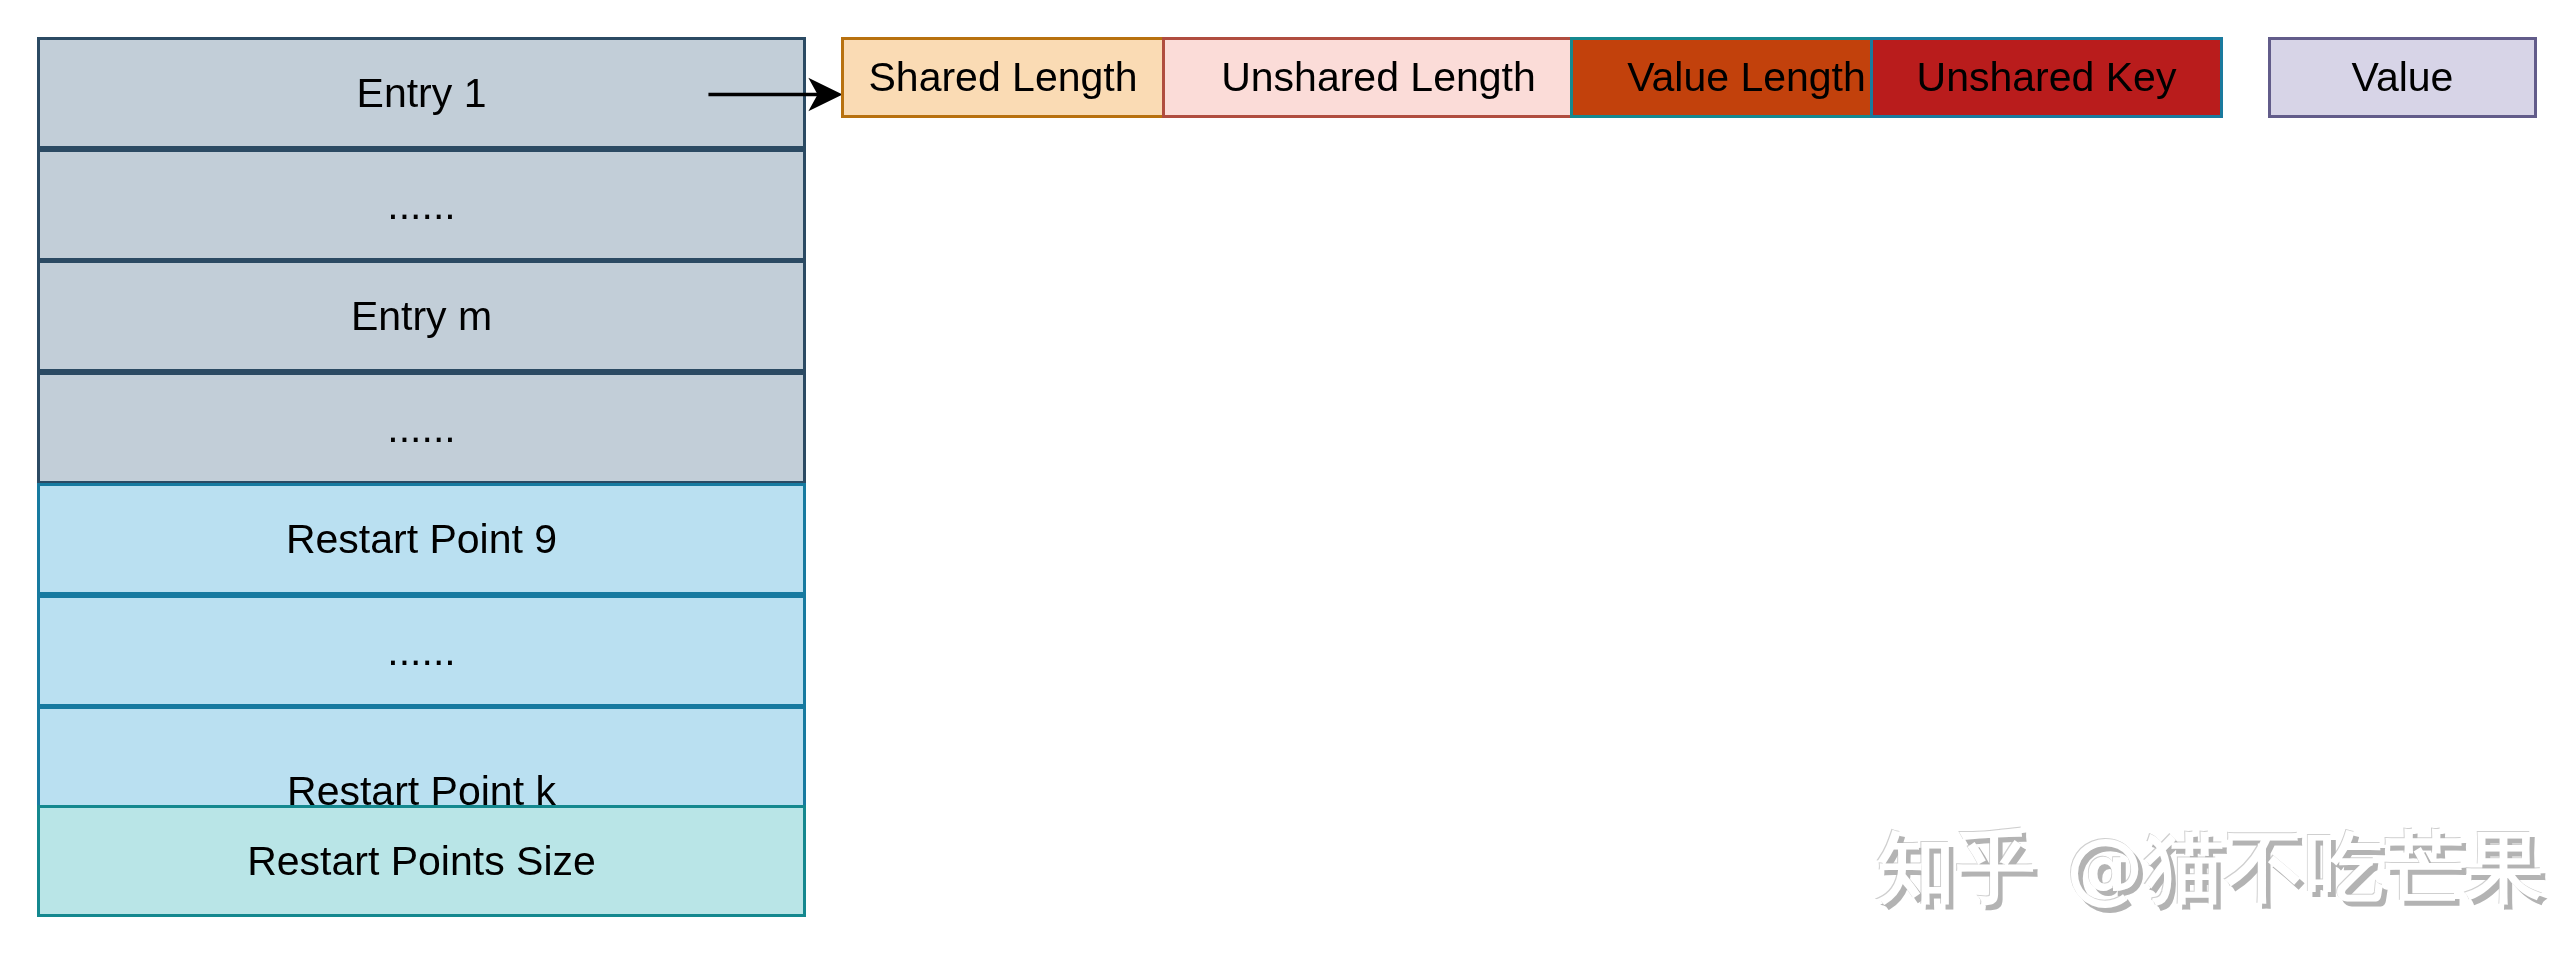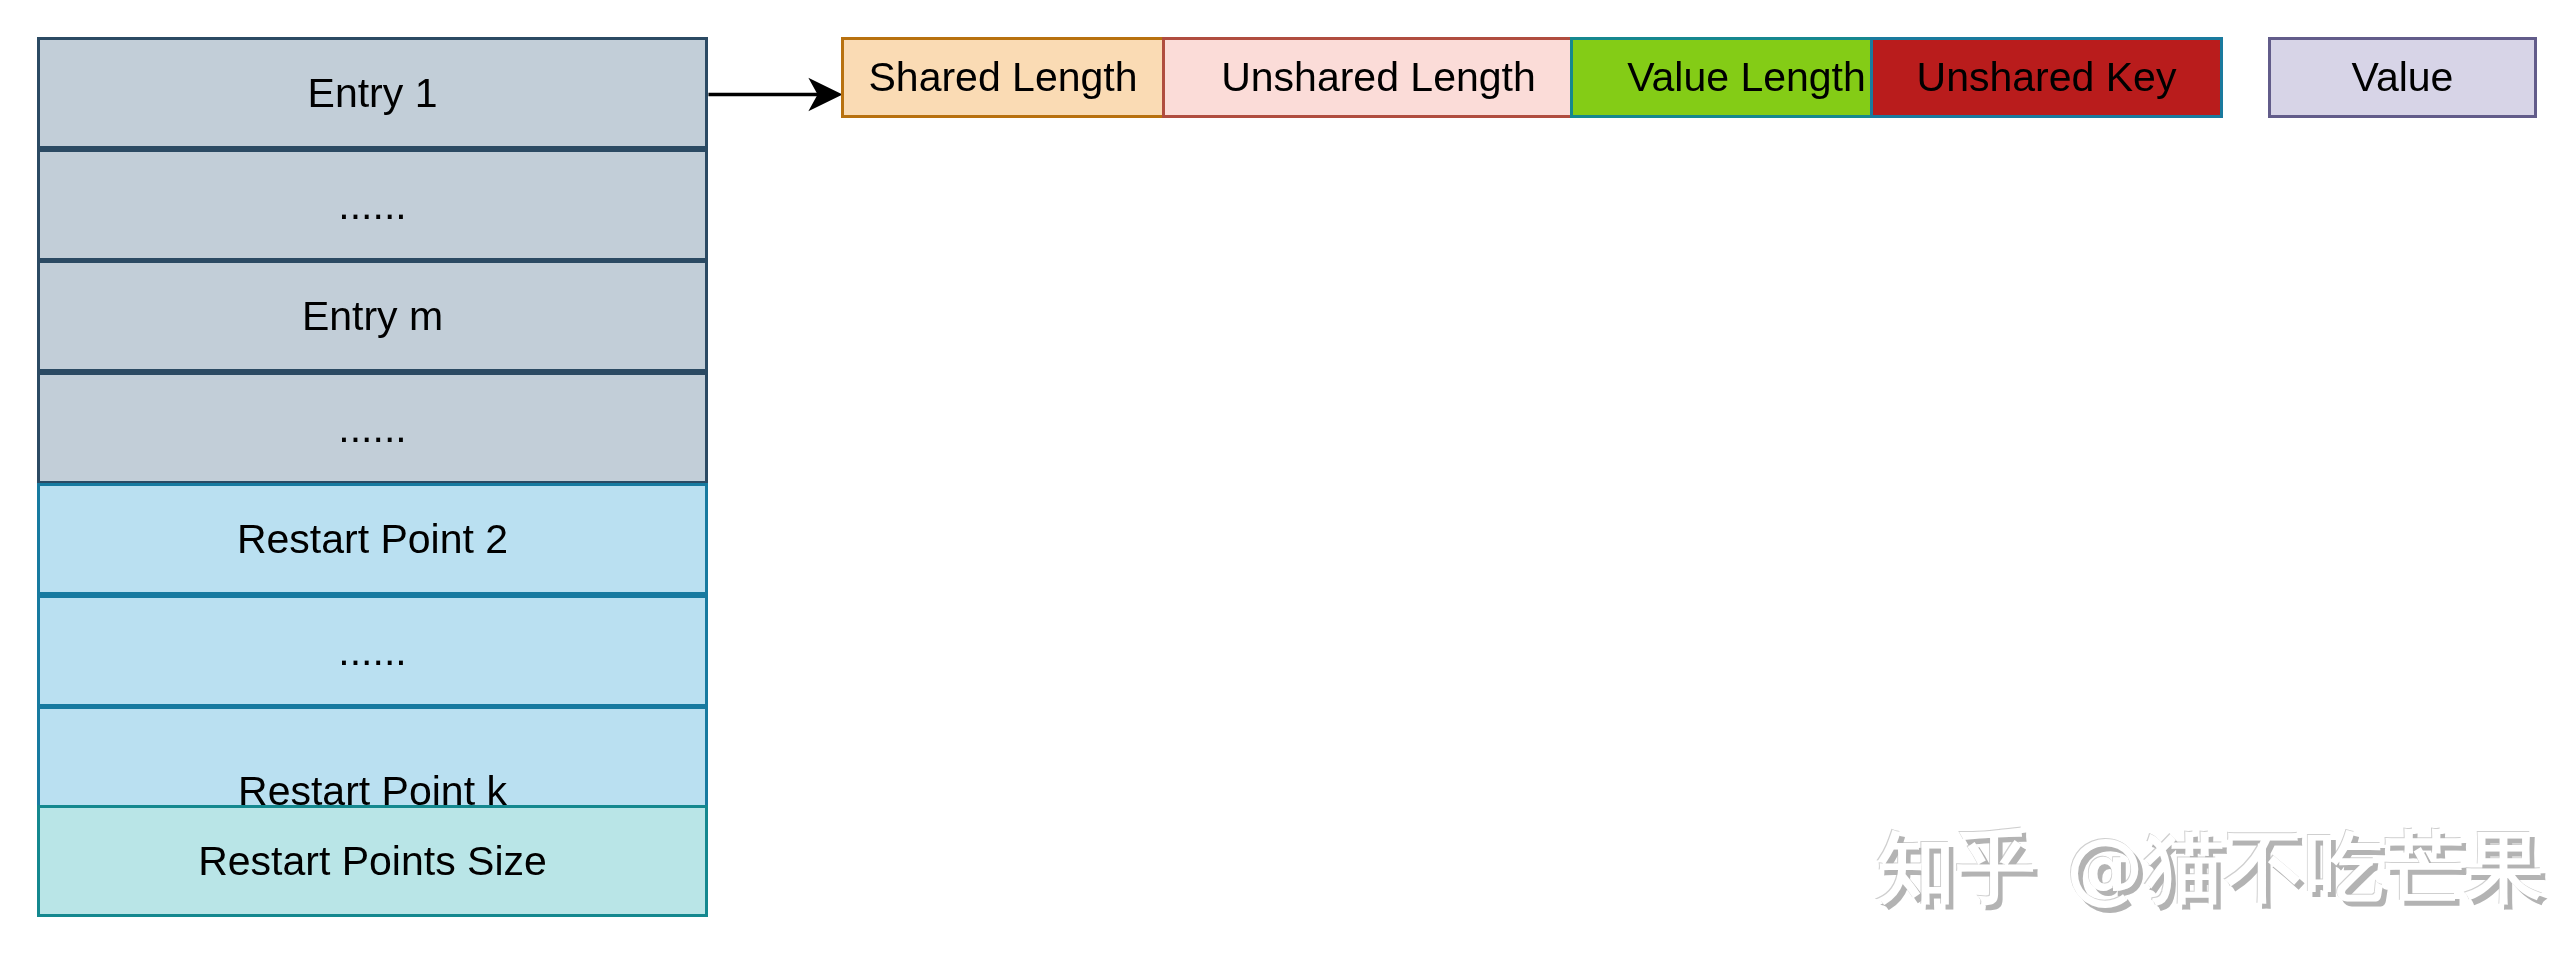--- a/index.html
+++ b/index.html
@@ -1,19 +1,19 @@
 <!DOCTYPE html>
 <html style="font-size:15px"><head>
 <meta charset="utf-8">
 <style>
   html, body { margin: 0; padding: 0; background: #ffffff; }
   body { width: 2576px; height: 974px; position: relative; overflow: hidden;
          font-family: "Liberation Sans", "DejaVu Sans", sans-serif; }
   .col { position: absolute; left: 37px; top: 37px; width: 671px; }
-  .row { position: absolute; left: 0; width: 671px; height: 112px; box-sizing: border-box;
+  .row { position: absolute; left: 0; width: 769px; height: 112px; box-sizing: border-box;
          border: 3.7px solid; display: flex; align-items: center; justify-content: center;
          font-size: 41px; color: #000; }
   .entry { background: #c2ced8; border-color: #2b4a63; }
   .restart { background: #bae0f1; border-color: #177aa0; }
   .rsize { background: #b9e5e7; border-color: #14888f; }
   .field { position: absolute; top: 37px; height: 81px; box-sizing: border-box; border: 3.7px solid;
            display: flex; align-items: center; justify-content: center; font-size: 41px; color: #000;
            white-space: nowrap; }
   .arrow { position: absolute; left: 708px; top: 76px; width: 135px; height: 37px; }
   .watermark { position: absolute; left: 1877px; top: 816px; font-size: 78px; font-weight: bold;
@@ -31,21 +31,21 @@
   <div class="row entry" style="top:112px;">
       <span>......</span>
     </div>
   <div class="row entry" style="top:223px;">
       <span>Entry m</span>
     </div>
   <div class="row entry" style="top:335px;">
       <span>......</span>
     </div>
   <div class="row restart" style="top:446px;">
-      <span>Restart Point 2</span>
+      <span>Restart Point 9</span>
     </div>
   <div class="row restart" style="top:558px;">
       <span>......</span>
     </div>
   <div class="row restart" style="top:669px;align-items:flex-end;">
       <span>Restart Point k</span>
     </div>
   <div class="row rsize" style="top:768px;">
       <span>Restart Points Size</span>
     </div>
@@ -55,21 +55,21 @@
   <line x1="0" y1="20" x2="128" y2="20" stroke="#000" stroke-width="4"></line>
   <polygon points="108,2 145,20 108,38 118,20" fill="#000"></polygon>
 </svg>
 
 <div class="field" style="left:841px; width:324px; background:#fadbb4; border-color:#b8710f;">
     <span>Shared Length</span>
   </div>
 <div class="field" style="left:1162px; width:412px; background:#fbdcd8; border-color:#b04d3f;padding-left:21px;">
     <span>Unshared Length</span>
   </div>
-<div class="field" style="left:1570px; width:353px; background:#84cc16; border-color:#15888f;">
+<div class="field" style="left:1570px; width:353px; background:#c2410c; border-color:#15888f;">
     <span>Value Length</span>
   </div>
 <div class="field" style="left:1870px; width:353px; background:#b91c1c; border-color:#1a7a9e;">
     <span>Unshared Key</span>
   </div>
 <div class="field" style="left:2268px; width:269px; background:#d7d4e7; border-color:#625c8a;align-items:center;">
     <span>Value</span>
   </div>
 
 <div class="watermark">知乎 @猫不吃芒果</div>

